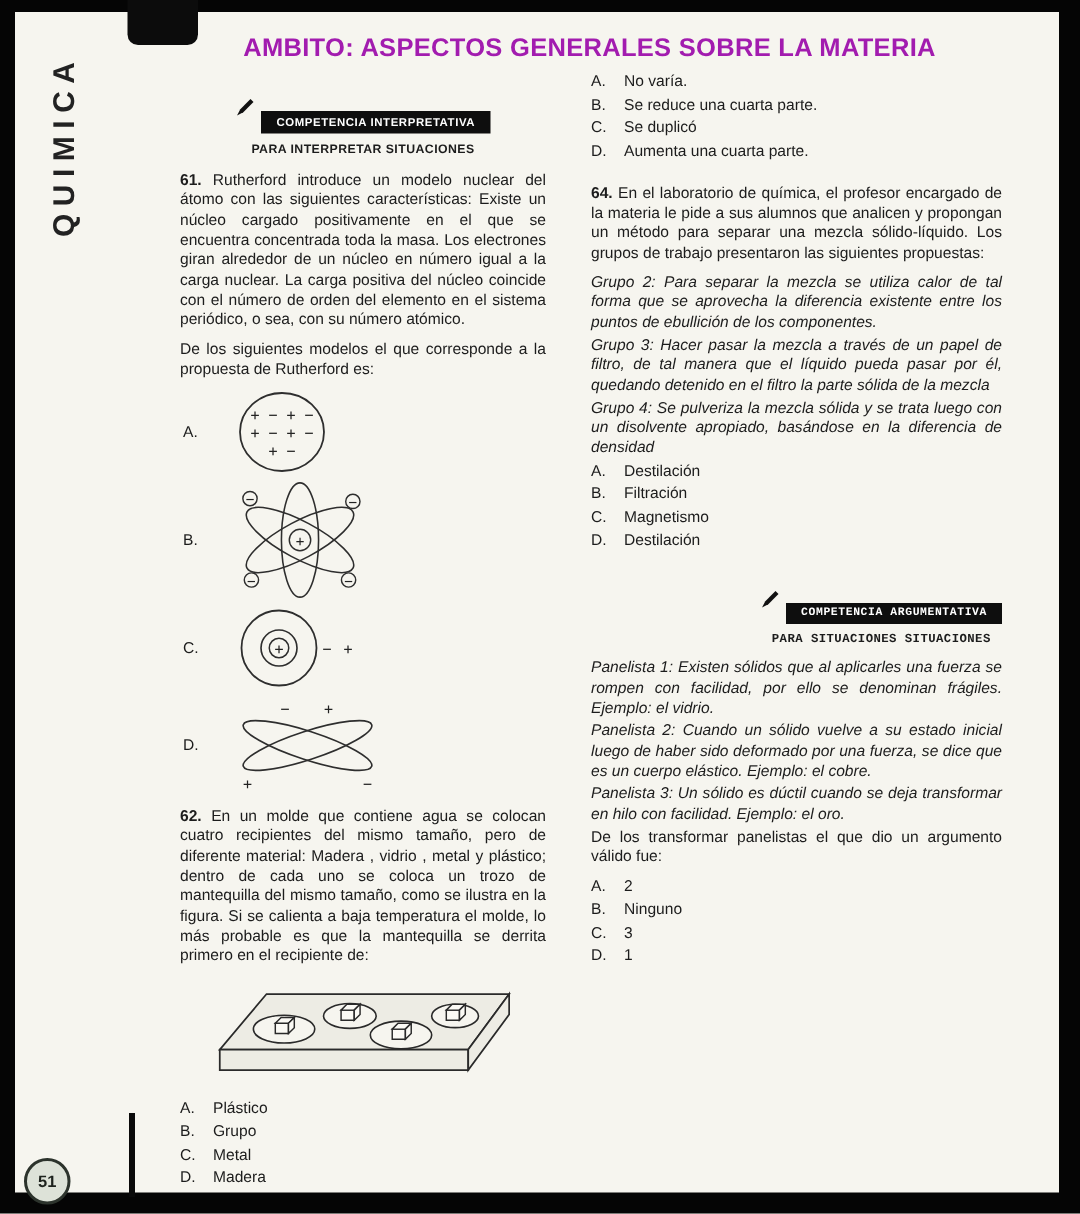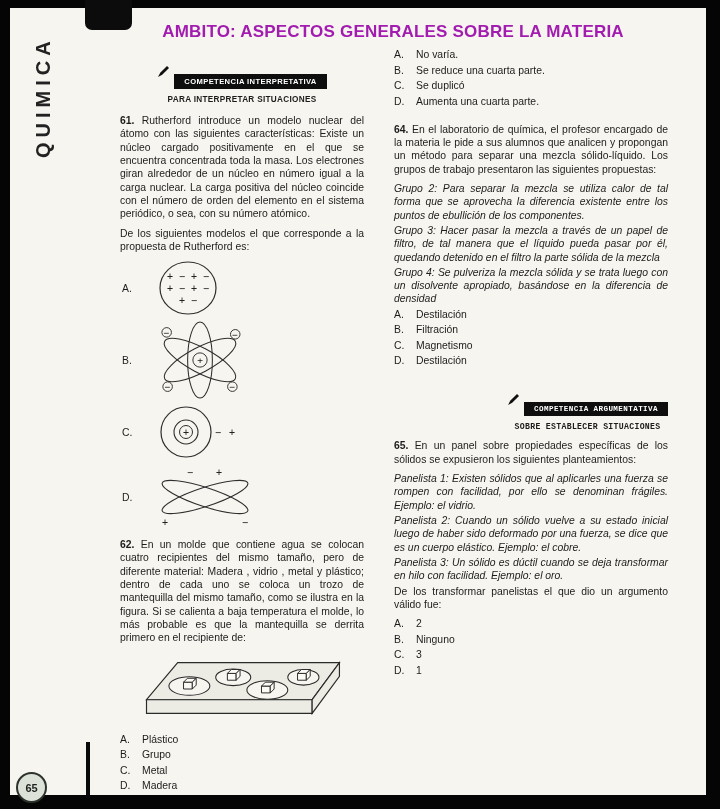--- a/index.html
+++ b/index.html
@@ -215,24 +215,23 @@
         </div>
     </div>
 
     <div class="badge badge2">
       <div class="badge-top">
         <svg width="13" height="13" viewBox="0 0 13 13">
           <path d="M1 12 L3.2 7.8 L10 1 L12 3 L5.2 9.8 Z" fill="#111"></path>
         </svg>
         <span class="badge-box">COMPETENCIA ARGUMENTATIVA</span>
       </div>
-      <div class="badge-sub">SOBRE ESTABLECER SITUACIONES</div>
-    </div>
-
-    <p class="para"><span class="qnum">65.</span> <span>En un panel sobre propiedades específicas de los sólidos se expusieron los siguientes planteamientos:</span></p>
+      <div class="badge-sub">PARA SITUACIONES SITUACIONES</div>
+    </div>
+
 
     <p class="para stmt"><span>Panelista 1:</span> <span>Existen sólidos que al aplicarles una fuerza se rompen con facilidad, por ello se denominan frágiles. Ejemplo: el vidrio.</span></p>
     <p class="para stmt"><span>Panelista 2:</span> <span>Cuando un sólido vuelve a su estado inicial luego de haber sido deformado por una fuerza, se dice que es un cuerpo elástico. Ejemplo: el cobre.</span></p>
     <p class="para stmt"><span>Panelista 3:</span> <span>Un sólido es dúctil cuando se deja transformar en hilo con facilidad. Ejemplo: el oro.</span></p>
 
     <p class="para">De los transformar panelistas el que dio un argumento válido fue:</p>
     <div class="opts">
       <div class="opt-row">
           <span class="opt-letter">A.</span>
           <span>2</span>
@@ -246,13 +245,13 @@
           <span>3</span>
         </div>
       <div class="opt-row">
           <span class="opt-letter">D.</span>
           <span>1</span>
         </div>
     </div>
   </div>
 </div>
 
-<div class="page-number">65</div>
+<div class="page-number">51</div>
 
 </body></html>

